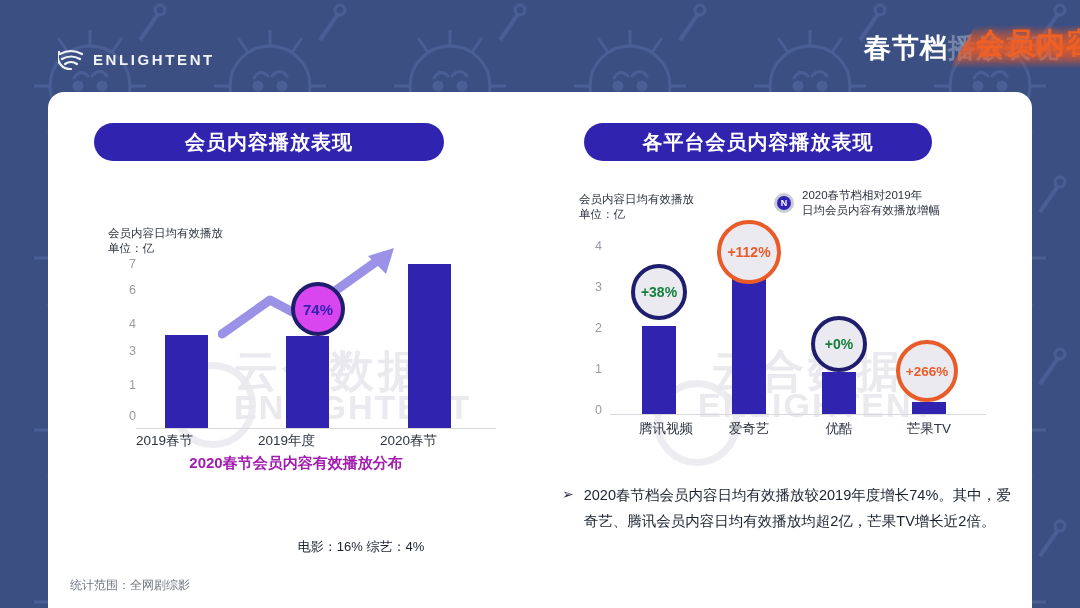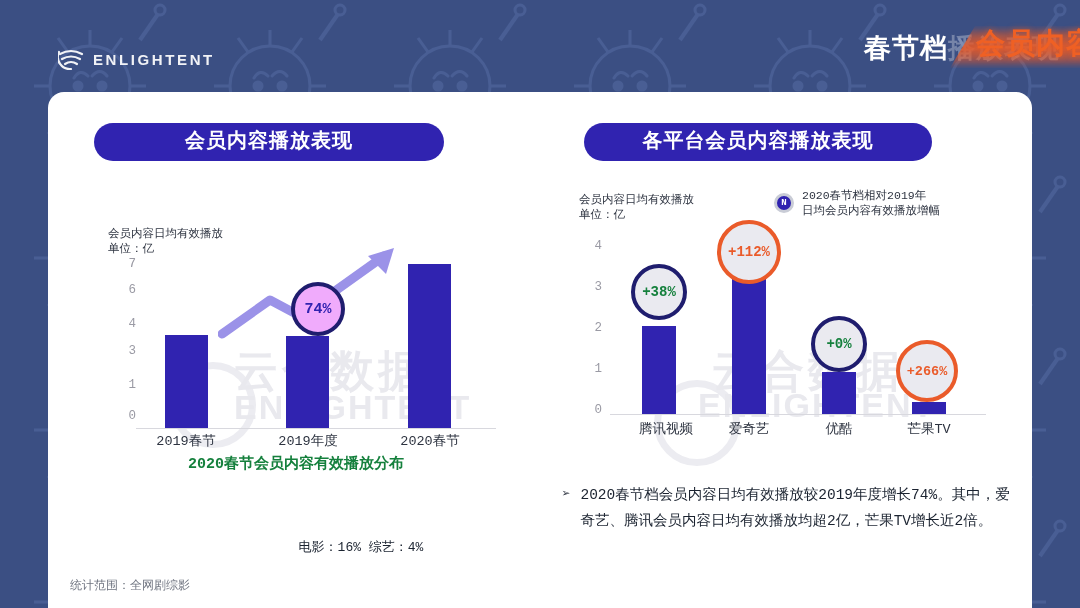--- a/index.html
+++ b/index.html
@@ -78,21 +78,21 @@
   .watermark{
     position:absolute; pointer-events:none; user-select:none;
     color:#e9e9ee; font-weight:700; white-space:nowrap;
     z-index:1;
   }
   .wm-ring{
     position:absolute; border-radius:50%;
     border:7px solid #ececf1; z-index:1;
   }
 
-  .panel{ position:absolute; z-index:2;font-family:Liberation Mono, monospace; }
+  .panel{ position:absolute; z-index:2; }
   #panel-left{ left:0; top:0; width:496px; height:516px; }
   #panel-right{ left:496px; top:0; width:488px; height:516px; }
 
   
   .pill{
     background:#3023b0; color:#fff;
     border-radius:22px; text-align:center;
     font-size:20px; font-weight:700; letter-spacing:1px;
     line-height:38px; height:38px;
   }
@@ -115,37 +115,37 @@
   #chart-left{ position:absolute; left:54px; top:172px; width:400px; height:165px; }
   #chart-left .ytick{
     position:absolute; right:calc(100% - 34px); width:30px;
     text-align:right; color:#9a9aa4; font-size:12.5px; transform:translateY(-50%);
   }
   #chart-left .axis-line{
     position:absolute; left:34px; right:6px; bottom:0; height:1px; background:#d8d8de;
   }
   .bar{ position:absolute; bottom:1px; background:#3023b0; }
   #chart-left .xlabel{
-    position:absolute; top:168px; text-align:center;
+    position:absolute; top:168px; text-align:left;
     color:#2d3340; font-size:13.5px; font-weight:400;
   }
 
   
   #growth-arrow{ position:absolute; left:170px; top:150px; width:190px; height:100px; z-index:3; }
   #bubble-74{
     position:absolute; left:243px; top:190px; width:54px; height:54px;
-    border-radius:50%; background:#f0abfc; border:4px solid #1f1d6e;
+    border-radius:50%; background:#d946ef; border:4px solid #1f1d6e;
     color:#3023b0; font-size:15px; font-weight:700;
     display:flex; align-items:center; justify-content:center; z-index:4;
   }
 
   
   #dist-title{
     position:absolute; left:0; top:362px; width:496px; text-align:center;
-    color:#15803d; font-size:15px; font-weight:700;
+    color:#a21caf; font-size:15px; font-weight:700;
   }
   #dist-bar{
     position:absolute; left:68px; top:398px; width:360px; height:38px;
     display:flex; gap:2px;
   }
   #dist-bar .seg{ height:100%; position:relative; }
   #dist-bar .seg-label{
     position:absolute; inset:0; display:flex; align-items:center; justify-content:center;
     color:#fff; font-size:13px;
   }

